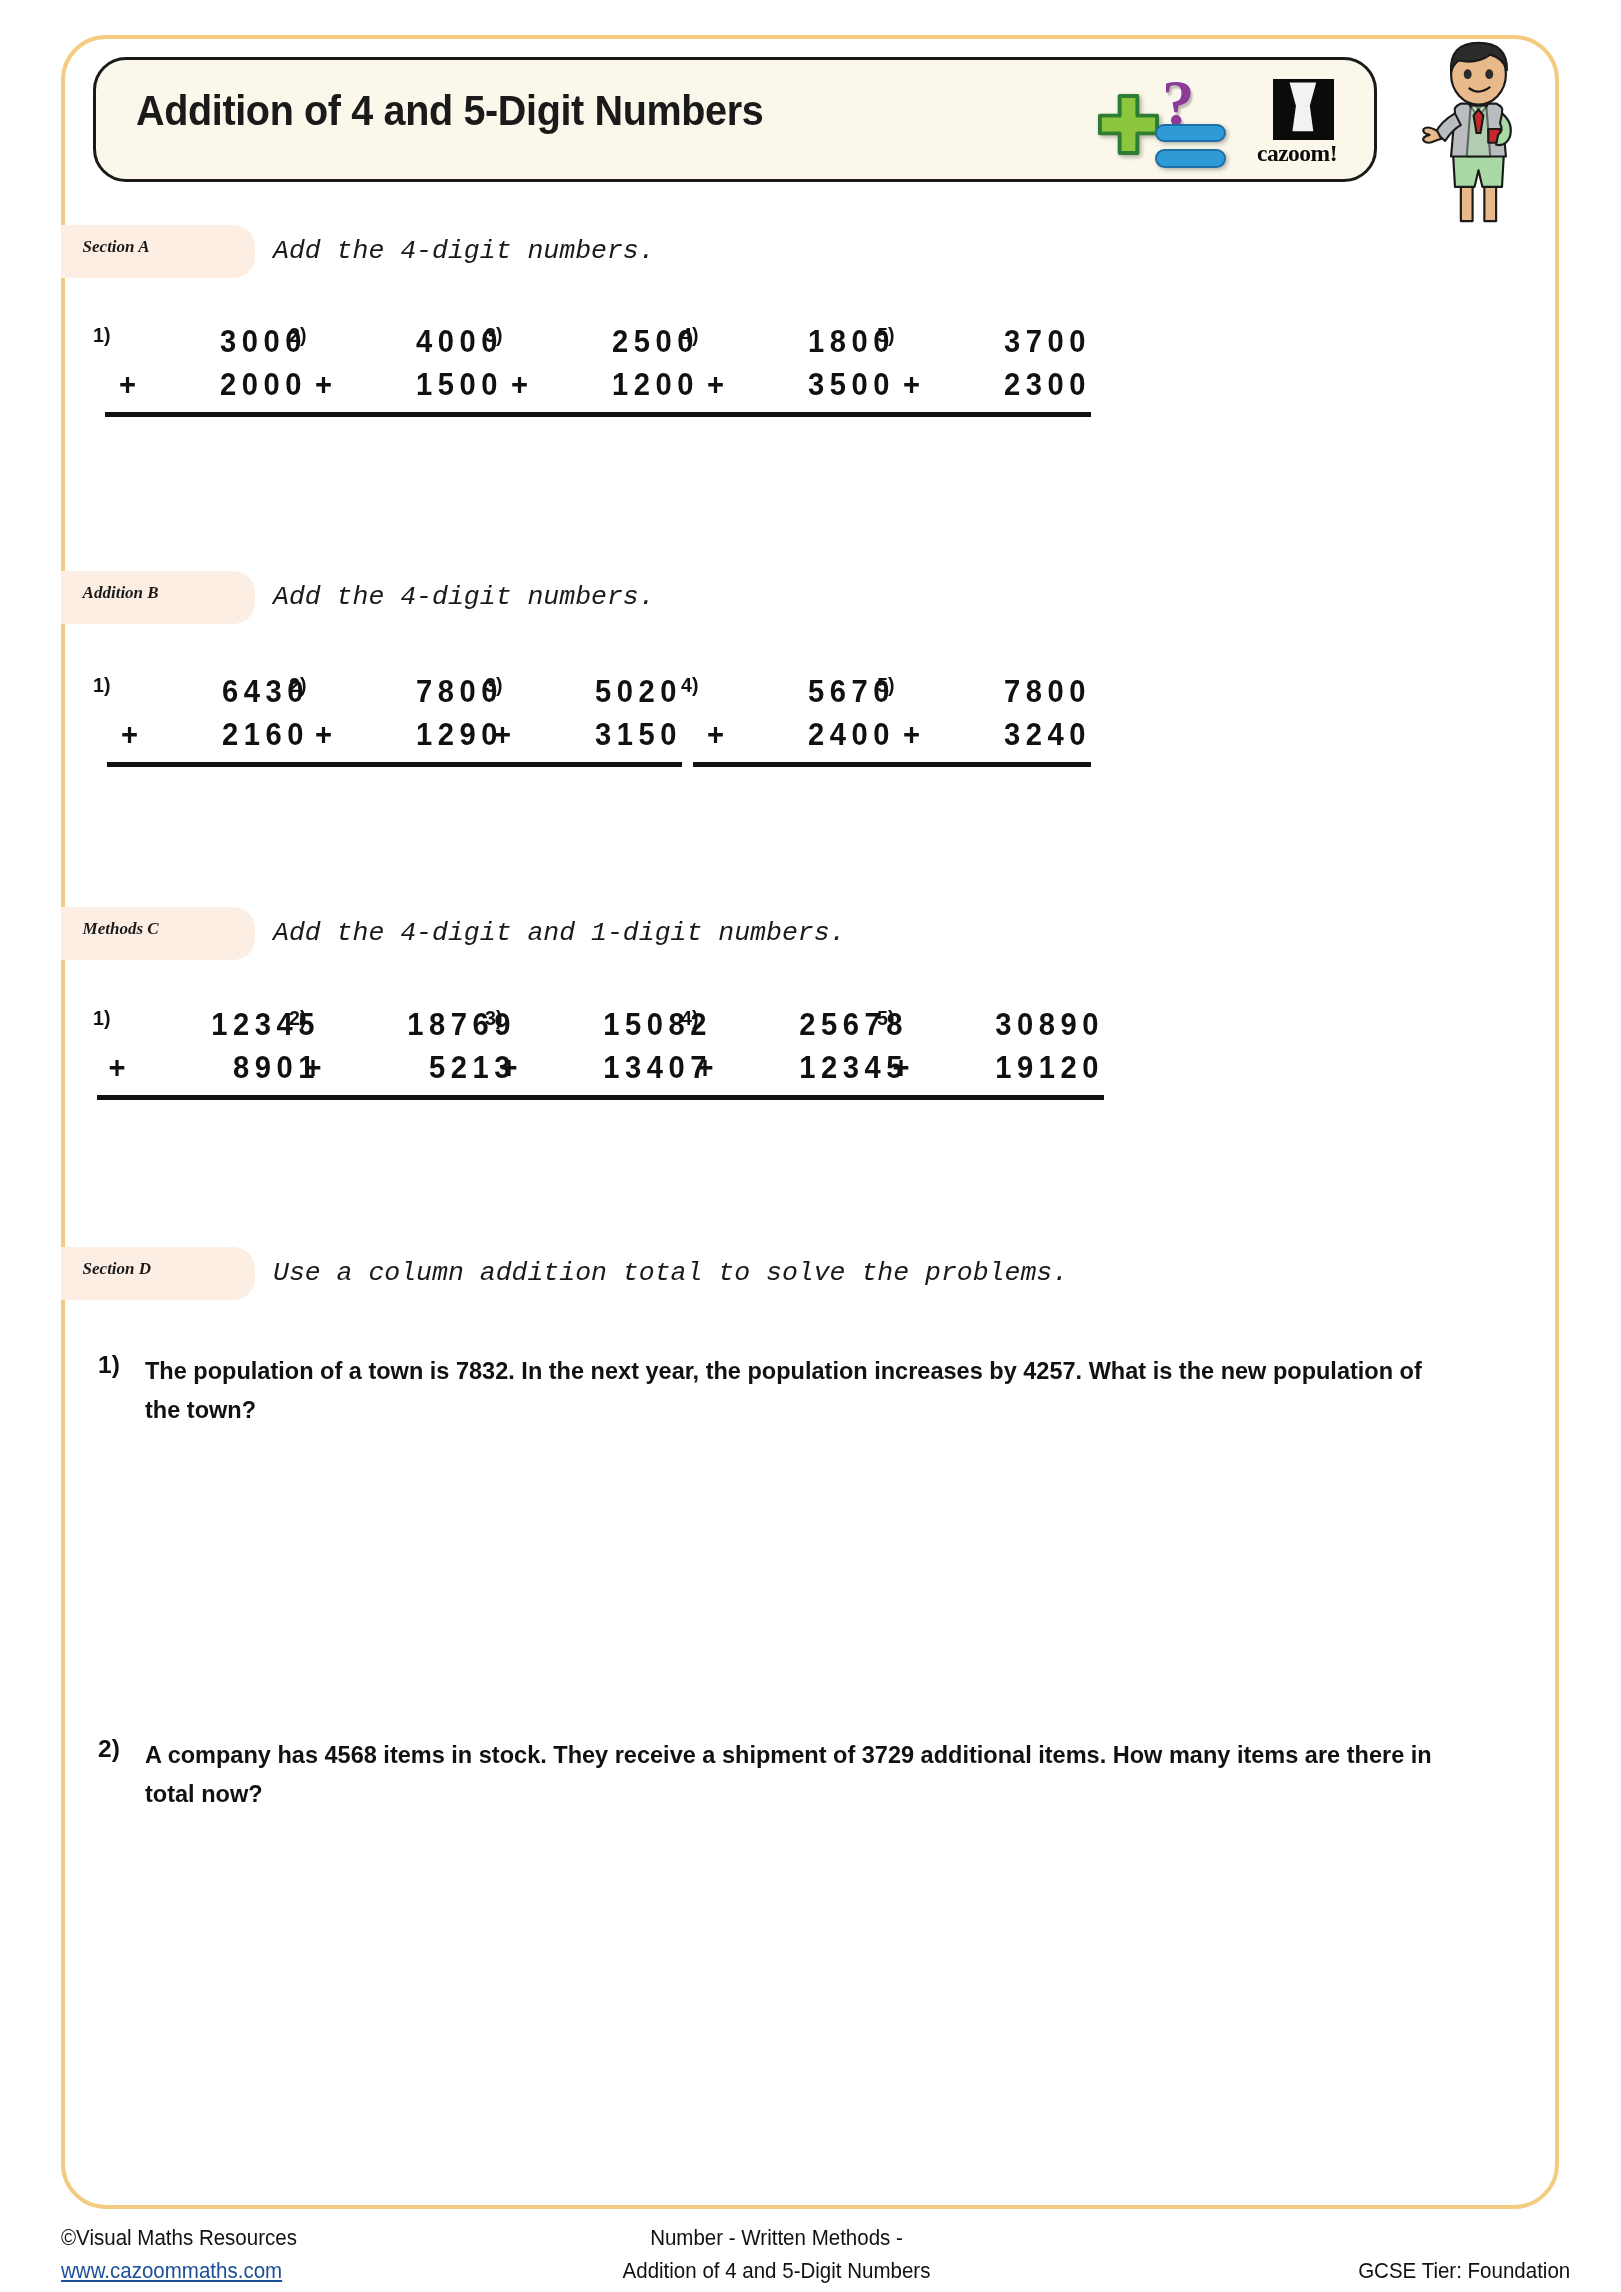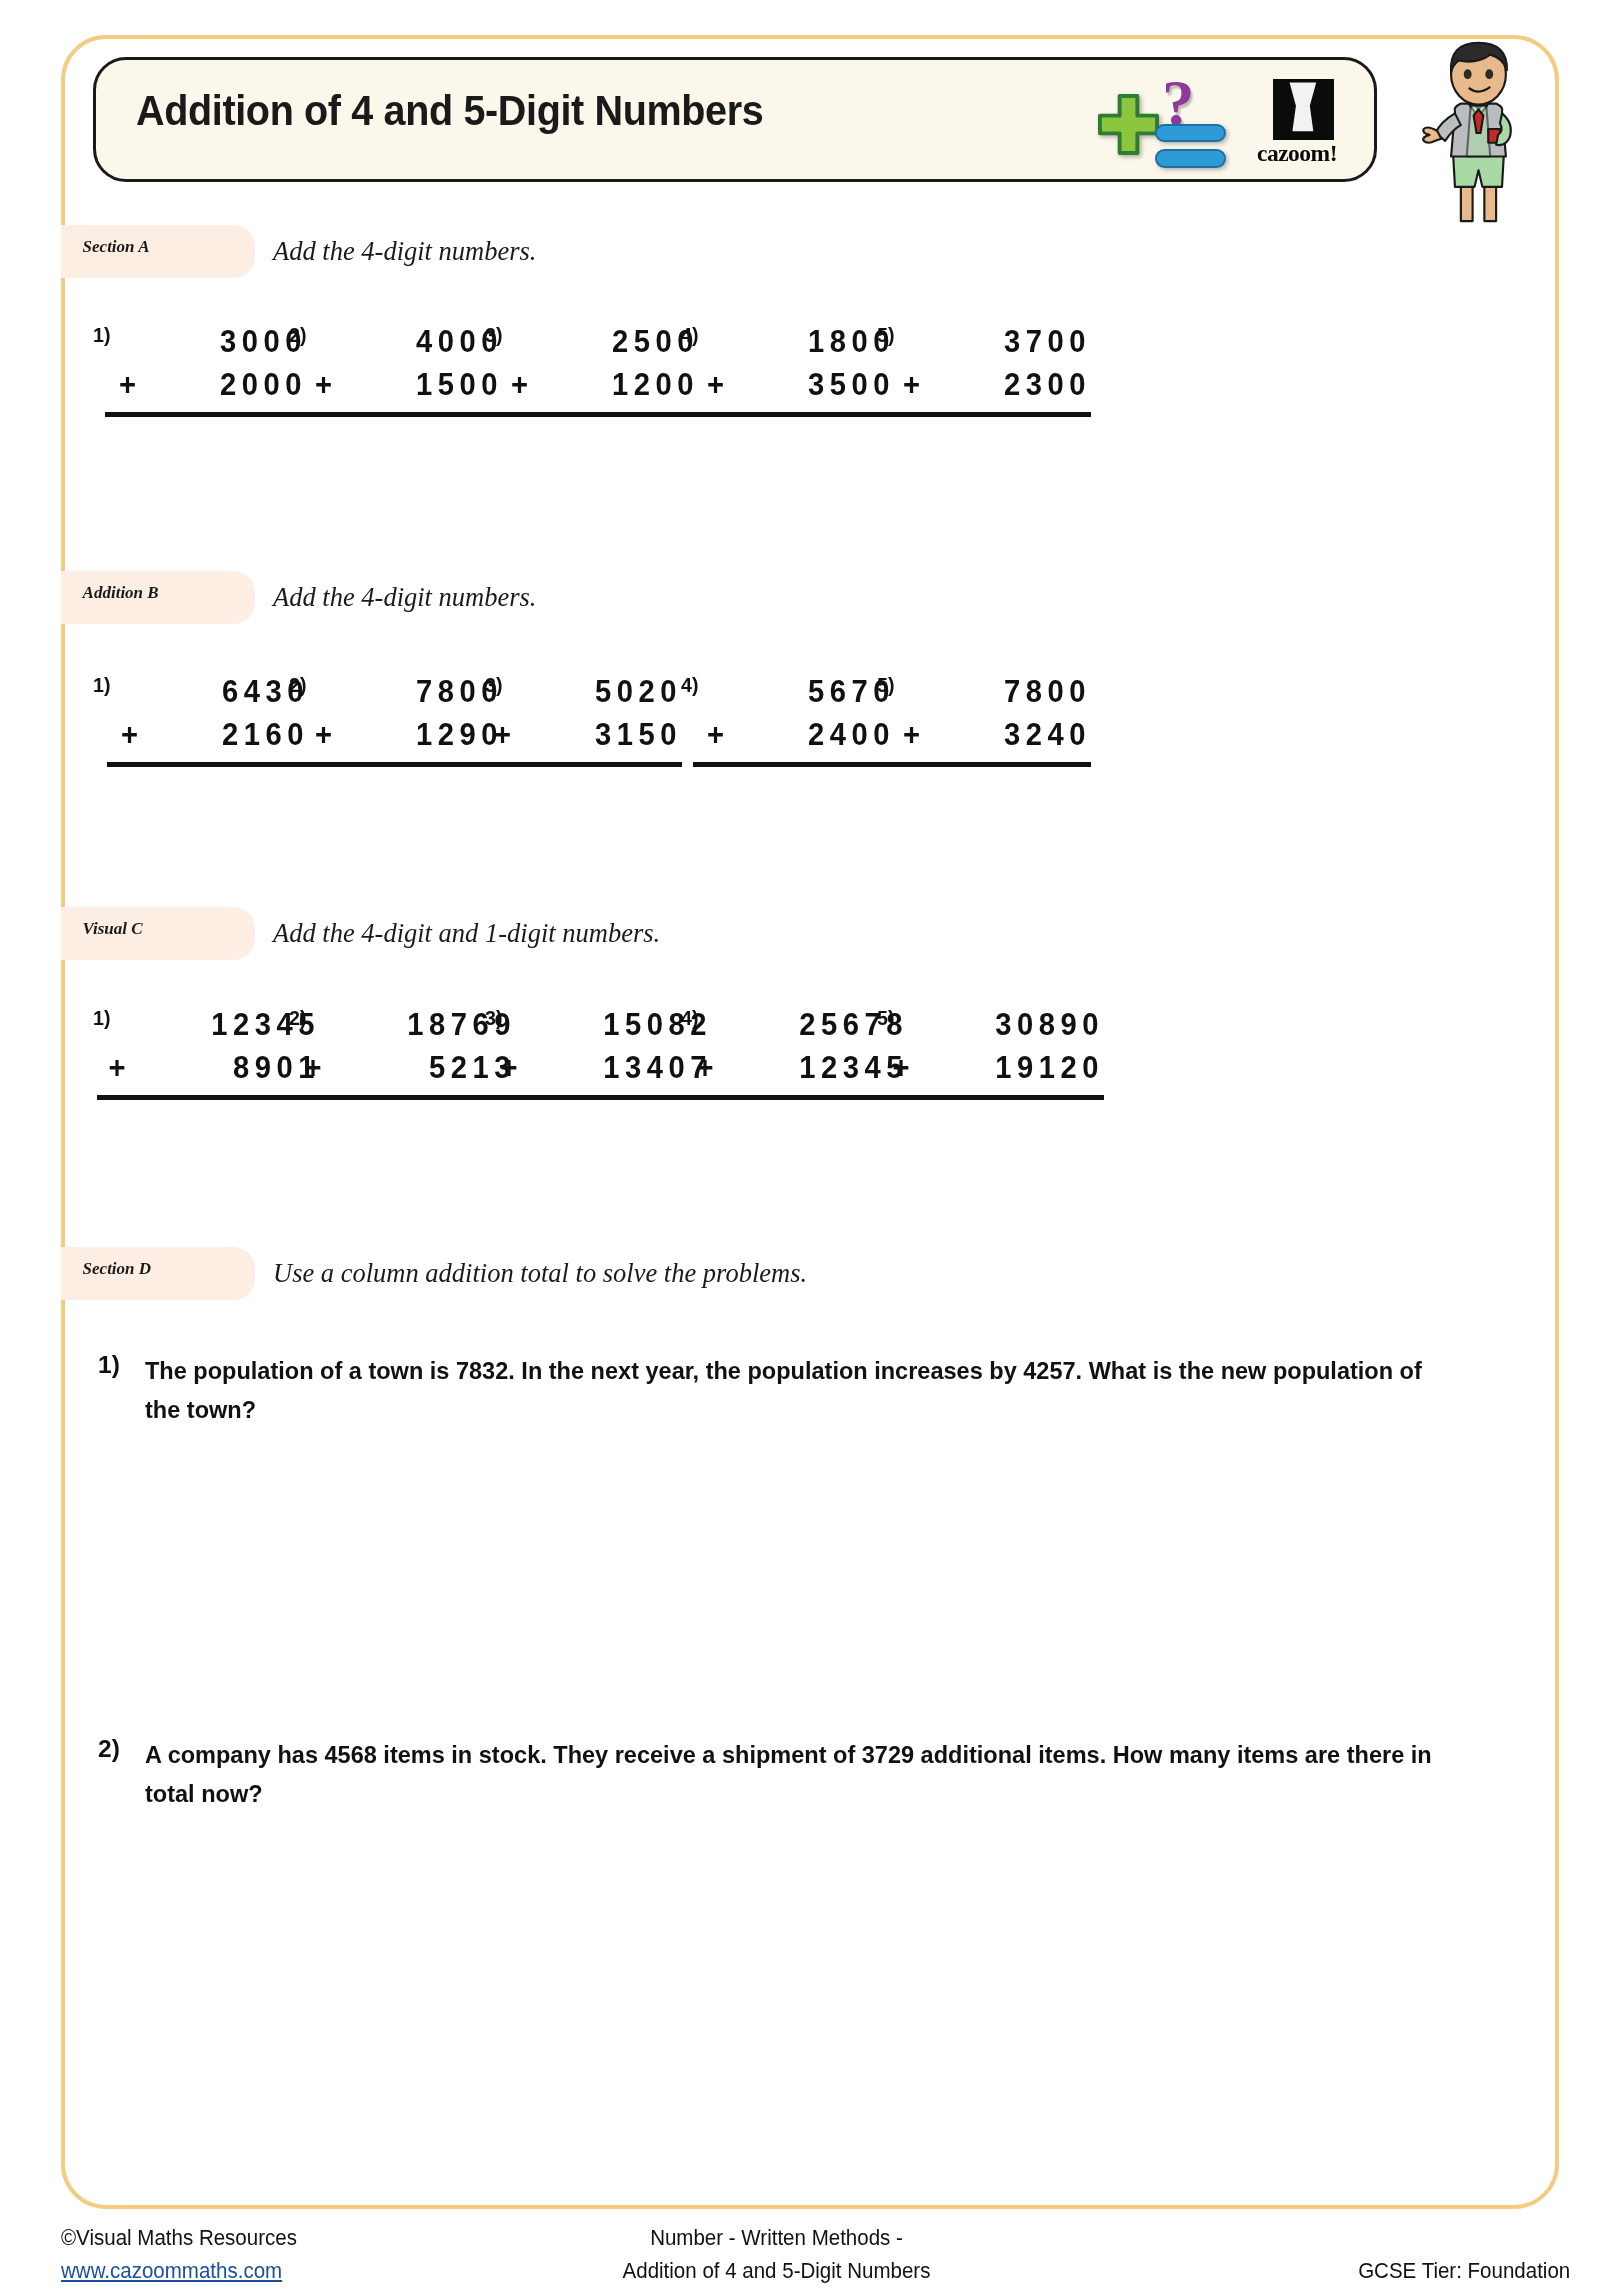--- a/index.html
+++ b/index.html
@@ -181,21 +181,21 @@
     font-weight: bold;
     font-style: italic;
     font-size: 17px;
     color: #1a1a1a;
     white-space: nowrap;
   }
   .section-instruction {
     position: absolute;
     left: 212px;
     top: 10.8px;
-    font-family: Liberation Serif, serif;
+    font-family: Liberation Mono, monospace;
     font-style: italic;
     font-size: 26.5px;
     color: #1a1a1a;
     white-space: nowrap;
   }
 
   
   .sum-row {
     position: absolute;
     left: 0;
@@ -527,21 +527,21 @@
         <span>3240</span>
       </div>
       <div class="sum-rule" style="margin-left:-45px;width:202px;"></div>
     </div>
   </div>
 
 </div>
 
 <div class="section-head" style="top:907px;">
   <div class="section-pill"></div>
-  <div class="section-pill-label">Visual C</div>
+  <div class="section-pill-label">Methods C</div>
   <div class="section-instruction">Add the 4-digit and 1-digit numbers.</div>
 </div>
 
 <div class="sum-row" style="top:1003px;">
 
   <div class="sum-item" style="left:93px;width:225px;">
     <div class="sum-index">1)</div>
     <div class="sum-stack" style="left:45px;width:182px;">
       <div class="sum-line1">12345</div>
       <div class="sum-line2">

